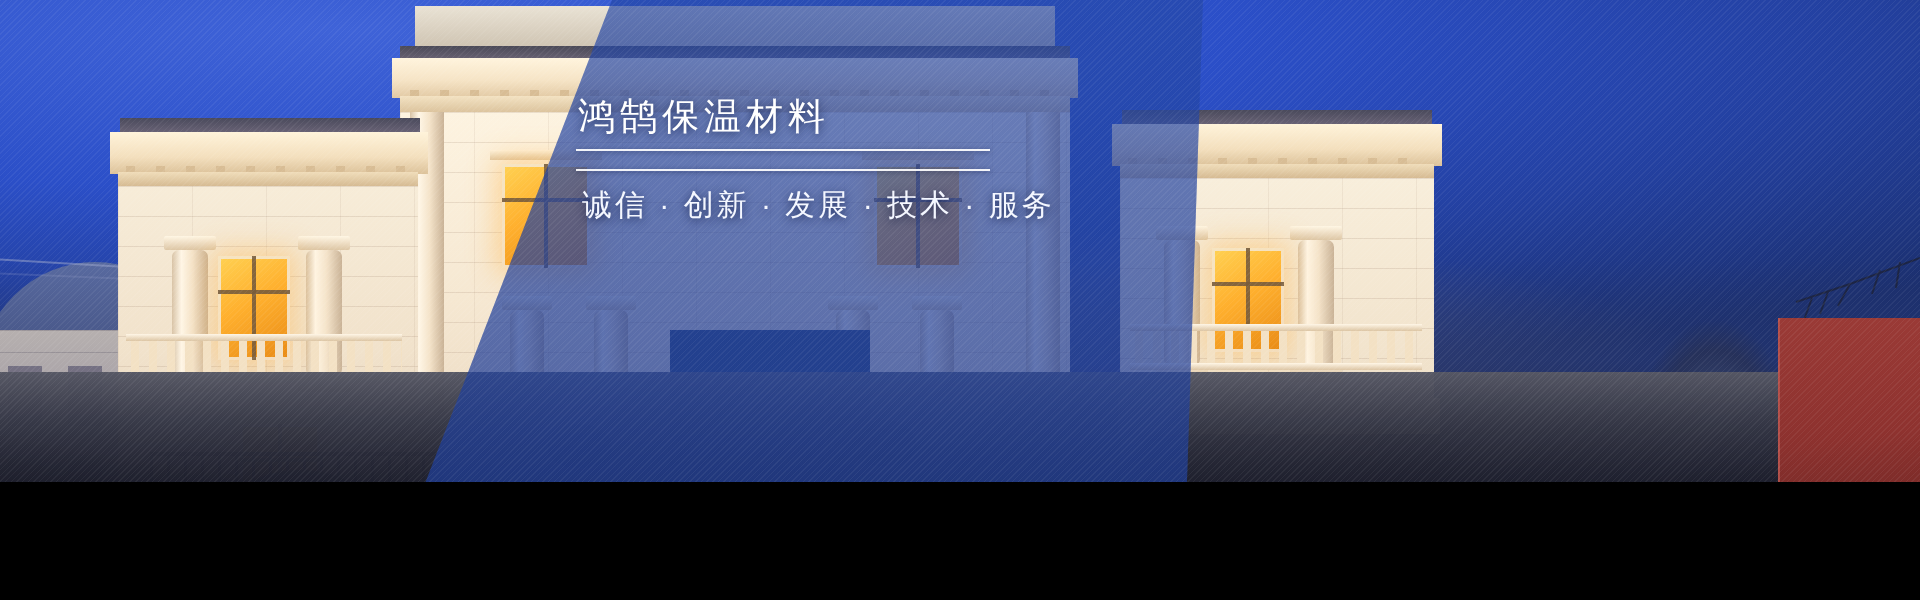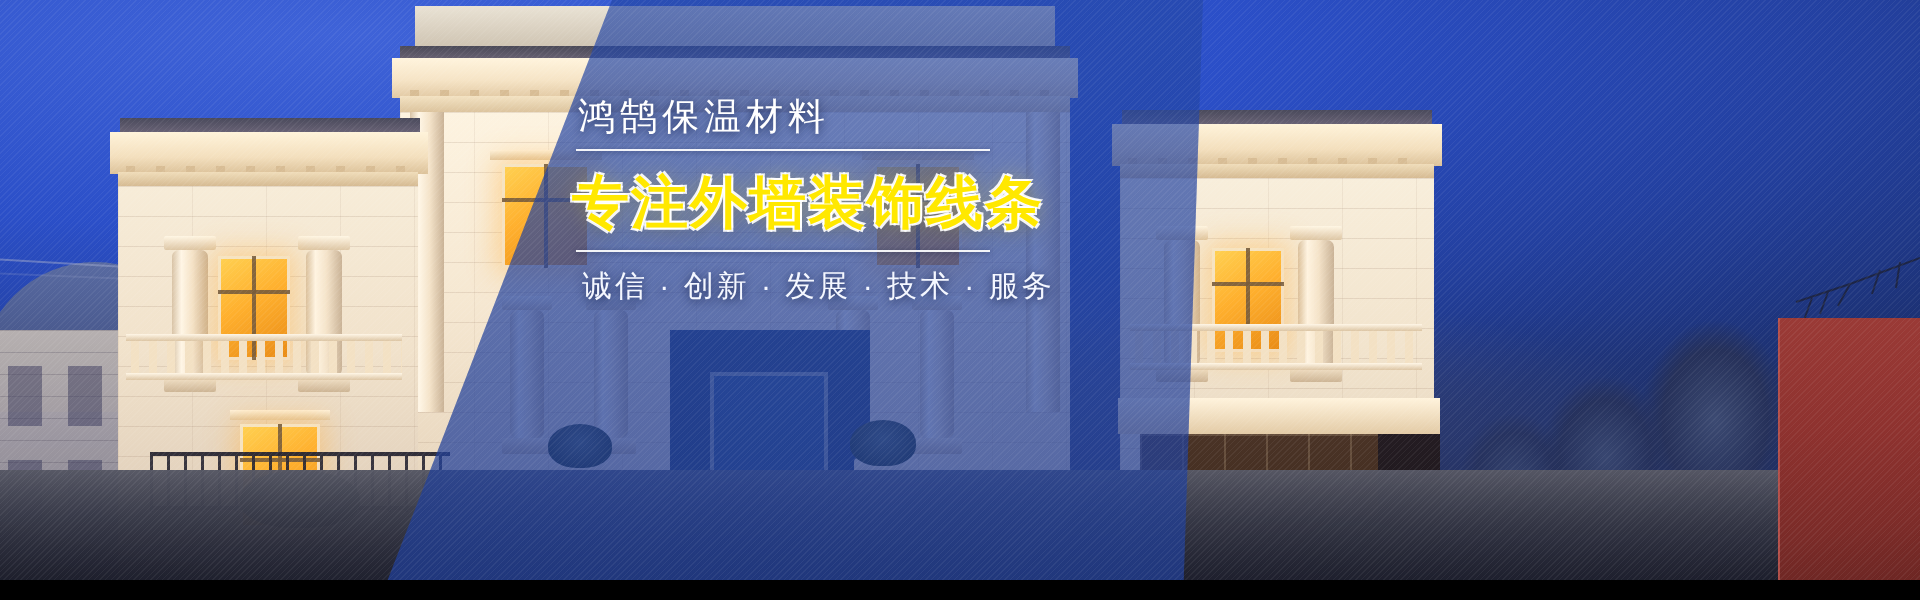--- a/index.html
+++ b/index.html
@@ -1,18 +1,18 @@
 <!DOCTYPE html>
 <html><head>
 <meta charset="utf-8">
 <style>
   html,body{margin:0;padding:0;background:#000;}
   *{box-sizing:border-box;}
   #banner{
-    position:relative;width:1920px;height:580px;overflow:hidden;
+    position:relative;width:1920px;height:482px;overflow:hidden;
     font-family:"Liberation Sans","DejaVu Sans",sans-serif;
   }
 
   
   .sky{position:absolute;inset:0;
     background:
       radial-gradient(110% 80% at 18% 6%, #3f63d8 0%, #2b4fc8 42%, #23409f 72%, #1b2f6e 100%);
   }
   .sky-glow{position:absolute;left:0;top:0;width:100%;height:100%;
     background:radial-gradient(60% 50% at 52% 78%, rgba(255,200,130,.22), rgba(255,160,80,0) 62%);}
@@ -354,18 +354,17 @@
 
   <div class="overlay-poly"></div>
   <div class="overlay-poly2"></div>
 
   <div class="hatch"></div>
   <div class="vig"></div>
 
   <div class="textblock">
     <div class="brand">鸿鹄保温材料</div>
     <div class="rule"></div>
-    <div class="headline">专注外墙装饰线条</div>
     <div class="rule two"></div>
     <div class="tagline">诚信 · 创新 · 发展 · 技术 · 服务</div>
   </div>
 
 </div>
 
 </body></html>

